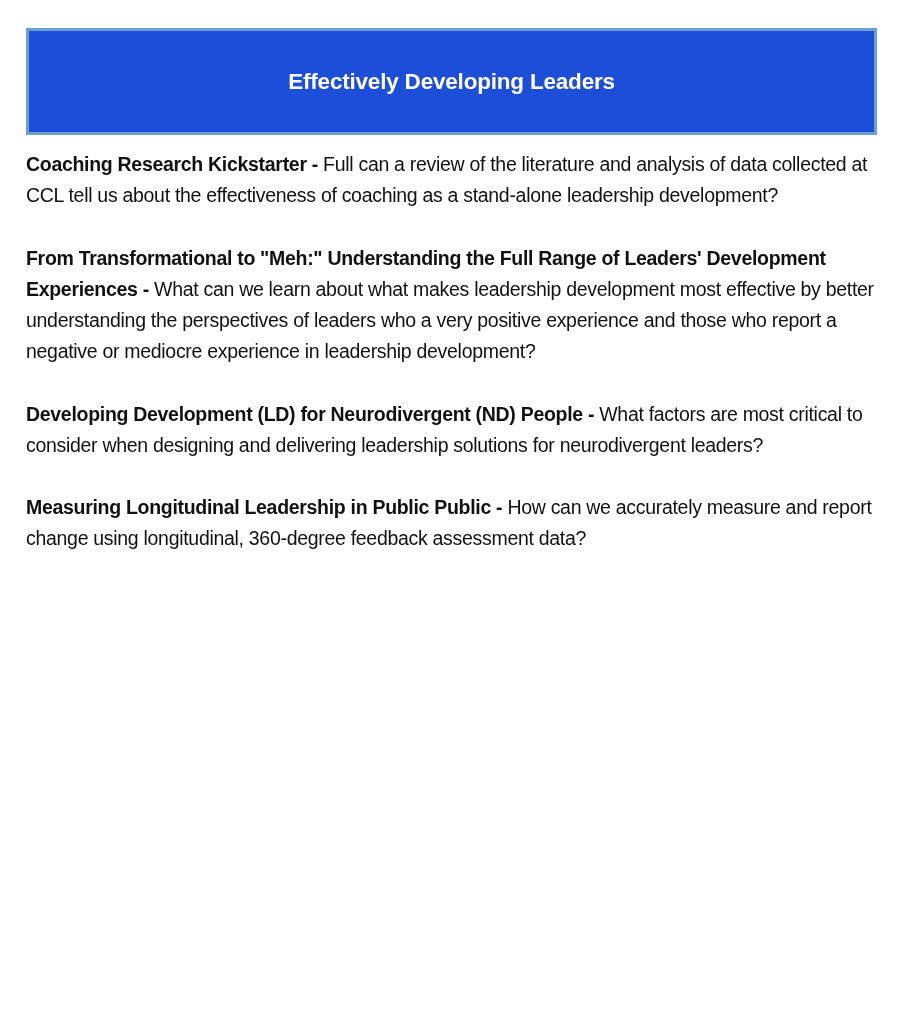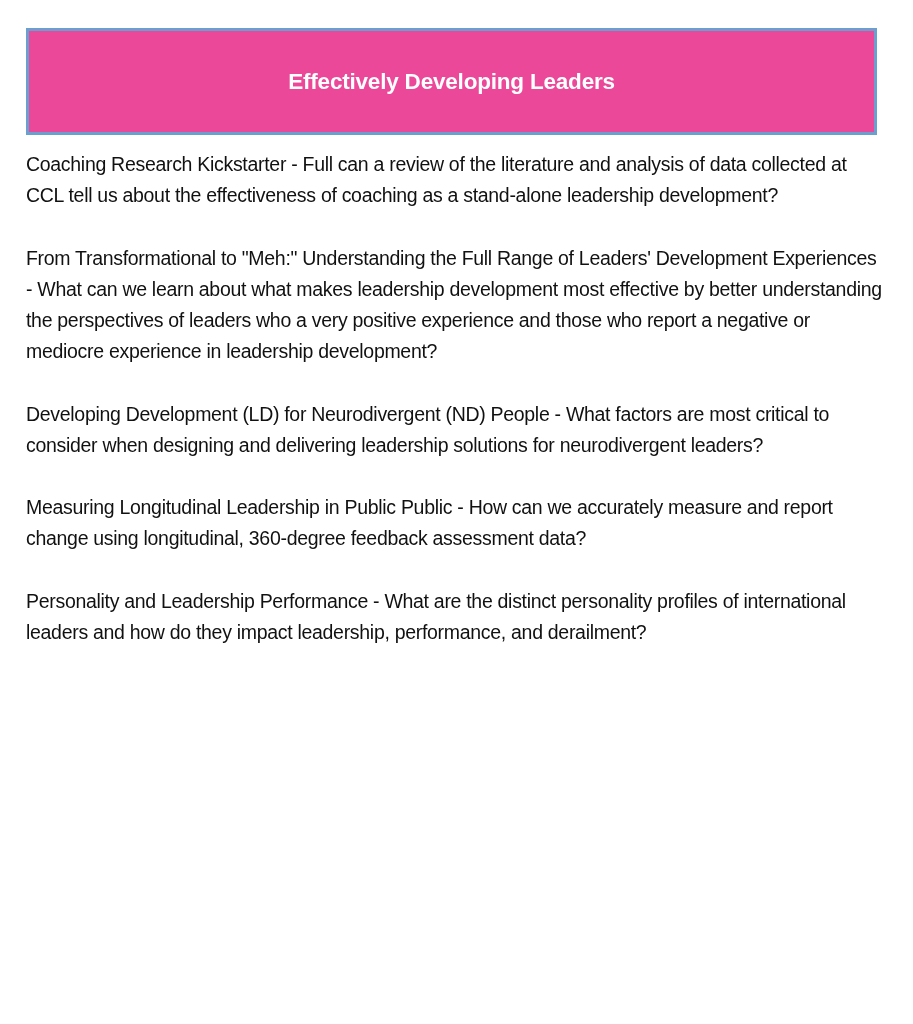--- a/index.html
+++ b/index.html
@@ -21,21 +21,21 @@
       top: 0;
       width: 913px;
       height: 1024px;
     }
     .banner {
       position: absolute;
       left: 26px;
       top: 28px;
       width: 845px;
       height: 101px;
-      background: #ec4899;
+      background: #1d4ed8;
       border: 3px solid #6a9fd0;
       box-sizing: content-box;
       display: flex;
       flex-direction: column;
       justify-content: center;
       align-items: center;
     }
     .banner-line {
       color: #ffffff;
       font-size: 22.5px;
@@ -51,21 +51,21 @@
       top: 149px;
       width: 860px;
     }
     .entry {
       font-size: 19.5px;
       line-height: 31.2px;
       margin: 0 0 31.2px 0;
       letter-spacing: -0.3px;
     }
     .entry-title {
-      font-weight: normal;
+      font-weight: bold;
     }
   </style>
 </head>
 <body>
 
 <div class="page">
 
   <div class="banner">
     <div class="banner-line">Effectively Developing Leaders</div>
   </div>
@@ -73,17 +73,16 @@
   <div class="entries">
     <p class="entry"><span class="entry-title"><span>Coaching Research Kickstarter</span><span> - </span></span><span>Full can a review of the literature and analysis of data collected at CCL tell us about the effectiveness of coaching as a stand-alone leadership development?</span></p>
 
 
     <p class="entry"><span class="entry-title"><span>From Transformational to "Meh:" Understanding the Full Range of Leaders' Development Experiences</span><span> - </span></span><span>What can we learn about what makes leadership development most effective by better understanding the perspectives of leaders who a very positive experience and those who report a negative or mediocre experience in leadership development?</span></p>
 
     <p class="entry"><span class="entry-title"><span>Developing Development (LD) for Neurodivergent (ND) People</span><span> - </span></span><span>What factors are most critical to consider when designing and delivering leadership solutions for neurodivergent leaders?</span></p>
 
     <p class="entry"><span class="entry-title"><span>Measuring Longitudinal Leadership in Public Public</span><span> - </span></span><span>How can we accurately measure and report change using longitudinal, 360-degree feedback assessment data?</span></p>
 
-    <p class="entry"><span class="entry-title"><span>Personality and Leadership Performance</span><span> - </span></span><span>What are the distinct personality profiles of international leaders and how do they impact leadership, performance, and derailment?</span></p>
 
   </div>
 
 </div>
 
 </body></html>

